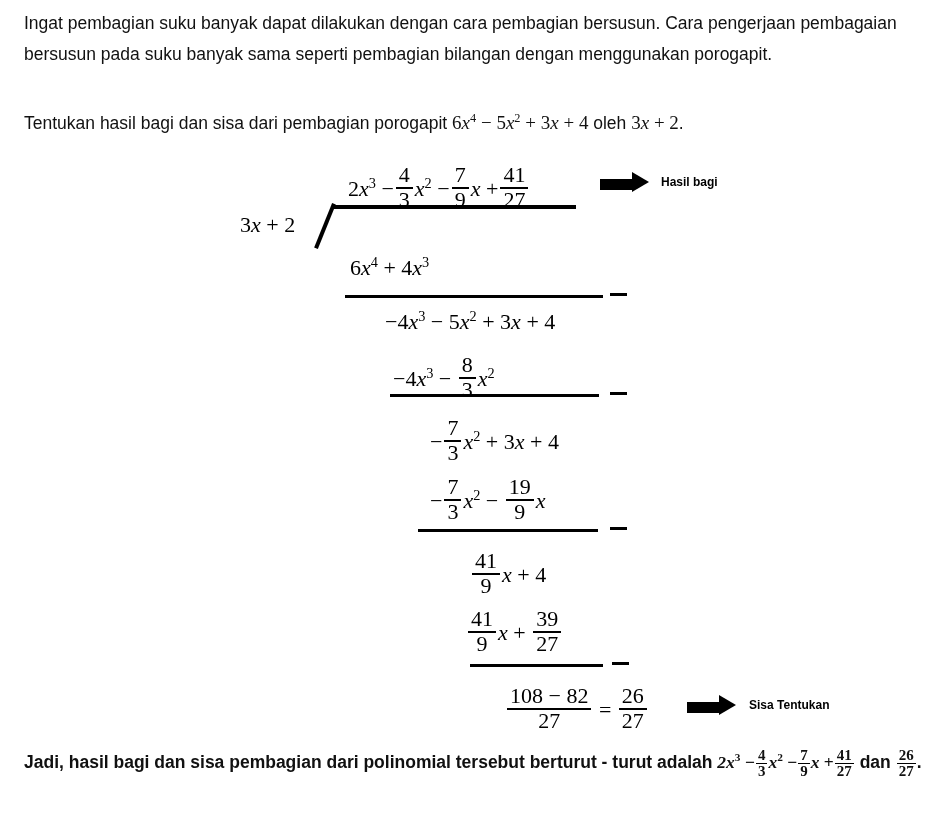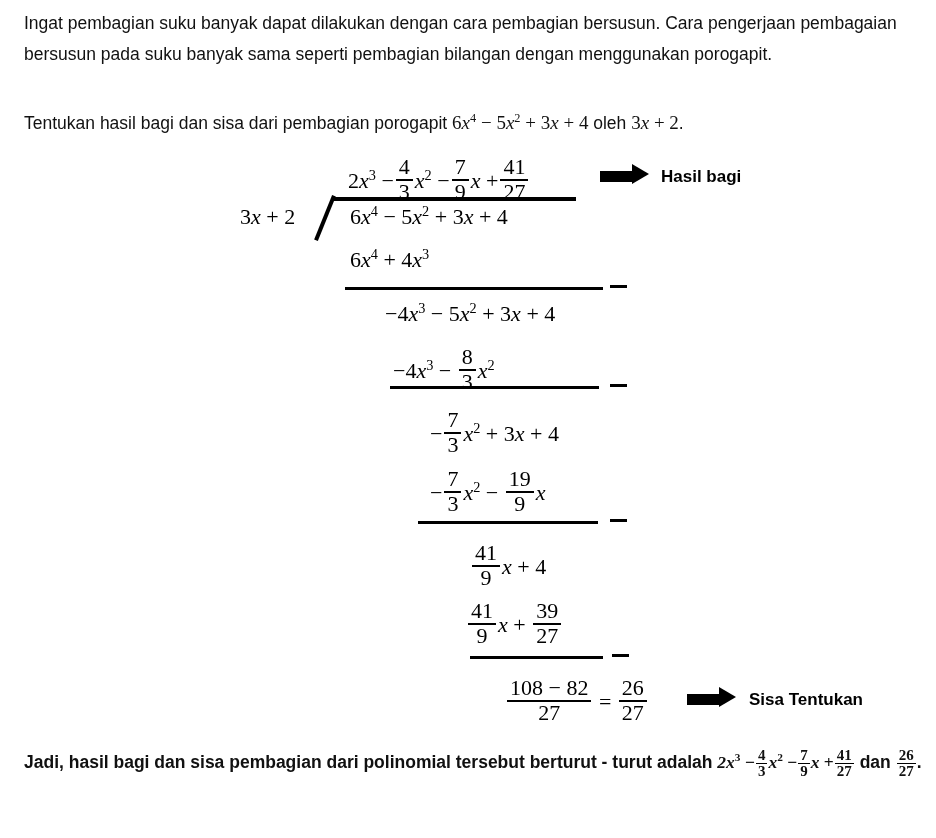--- a/index.html
+++ b/index.html
@@ -37,21 +37,21 @@
     font-size:15px;
     font-weight:bold;
     font-style:normal;
     line-height:1.02;
     margin:0 1px;
   }
   .ifrac .n{display:block;padding:0 2px;}
   .ifrac .d{display:block;border-top:1.6px solid #000;padding:0 2px;}
 
   
-  .work{position:absolute;left:0;top:4px;width:936px;height:698px;}
+  .work{position:absolute;left:0;top:12px;width:936px;height:698px;}
 
   .mline{
     position:absolute;
     font-family:"Liberation Serif", serif;
     font-size:22px;
     white-space:nowrap;
     color:#000;
   }
   .mline i{font-style:italic;}
 
@@ -82,21 +82,21 @@
     position:absolute;top:-3px;
     width:0;height:0;
     border-top:10.5px solid transparent;
     border-bottom:10.5px solid transparent;
     border-left:17px solid #000;
   }
   .arrowlbl{
     position:absolute;
     font-family:"Liberation Sans", sans-serif;
     font-weight:bold;
-    font-size:17px;
+    font-size:12px;
   }
 </style>
 </head>
 <body>
 
 <div class="para" id="p-intro">Ingat pembagian suku banyak dapat dilakukan dengan cara pembagian bersusun. Cara pengerjaan pembagaian bersusun pada suku banyak sama seperti pembagian bilangan dengan menggunakan porogapit.</div>
 
 <div class="para" id="p-task">
   <span>Tentukan hasil bagi dan sisa dari pembagian porogapit </span><span class="m">6<i>x</i><sup>4</sup> − 5<i>x</i><sup>2</sup> + 3<i>x</i> + 4</span><span> oleh </span><span class="m">3<i>x</i> + 2</span><span>.</span>
 </div>
@@ -108,21 +108,20 @@
     <span>−</span><span class="frac"><span class="n">4</span><span class="d">3</span></span><i>x</i><sup>2</sup>
     <span>−</span><span class="frac"><span class="n">7</span><span class="d">9</span></span><i>x</i>
     <span>+</span><span class="frac"><span class="n">41</span><span class="d">27</span></span>
   </div>
 
   <div class="divbar" style="left:332px;top:193px;width:244px;"></div>
   <div class="divslash" style="left:323px;top:190px;height:48px;transform:rotate(22deg);"></div>
 
   <div class="mline" style="left:240px;top:200px;">3<i>x</i> + 2</div>
 
-  <div class="mline" style="left:350px;top:200px;">6<i>x</i><sup>4</sup> − 5<i>x</i><sup>2</sup> + 3<i>x</i> + 4</div>
 
   <div class="mline" style="left:350px;top:243px;">6<i>x</i><sup>4</sup> + 4<i>x</i><sup>3</sup></div>
 
   <div class="rule" style="left:345px;top:283px;width:258px;"></div>
   <div class="minus" style="left:610px;top:281px;"></div>
 
   <div class="mline" style="left:385px;top:297px;">−4<i>x</i><sup>3</sup> − 5<i>x</i><sup>2</sup> + 3<i>x</i> + 4</div>
 
   <div class="mline" style="left:393px;top:342px;">
     −4<i>x</i><sup>3</sup> − <span class="frac"><span class="n">8</span><span class="d">3</span></span><i>x</i><sup>2</sup>

